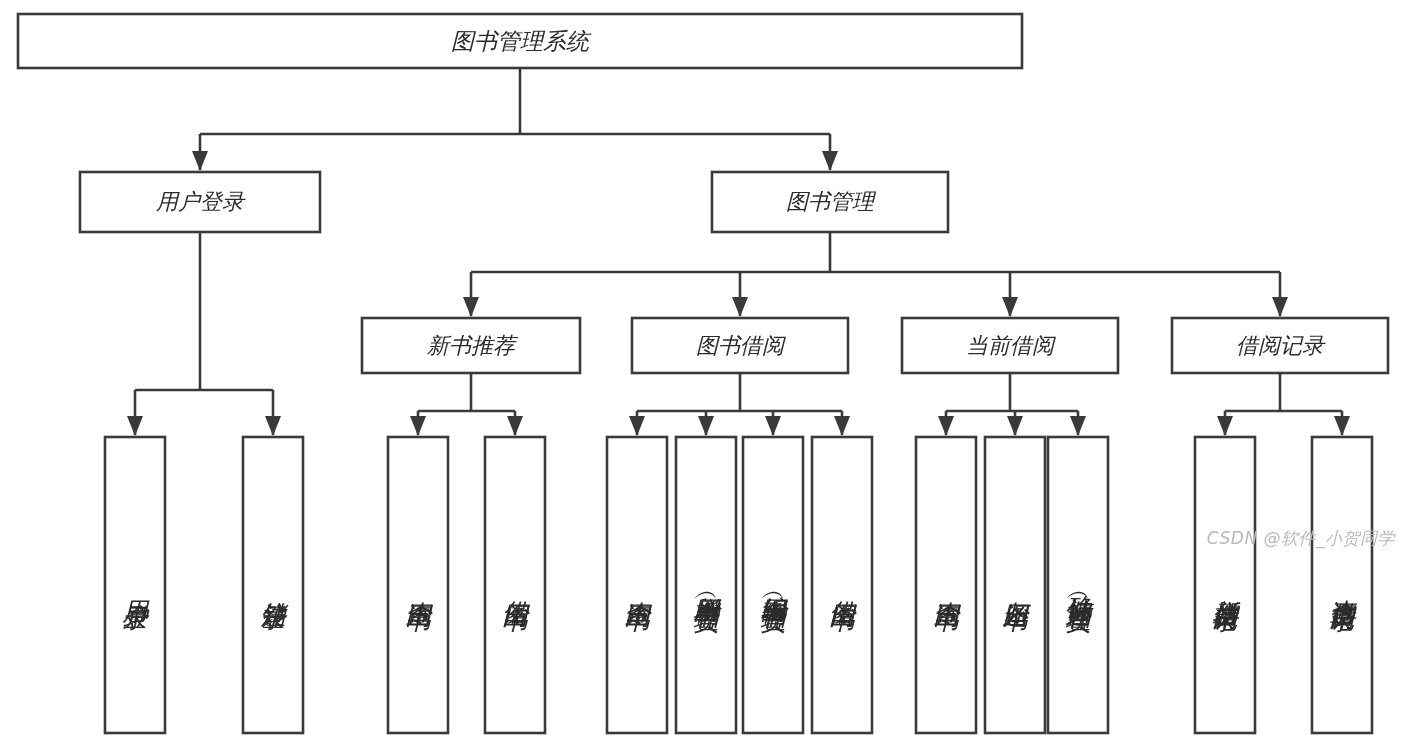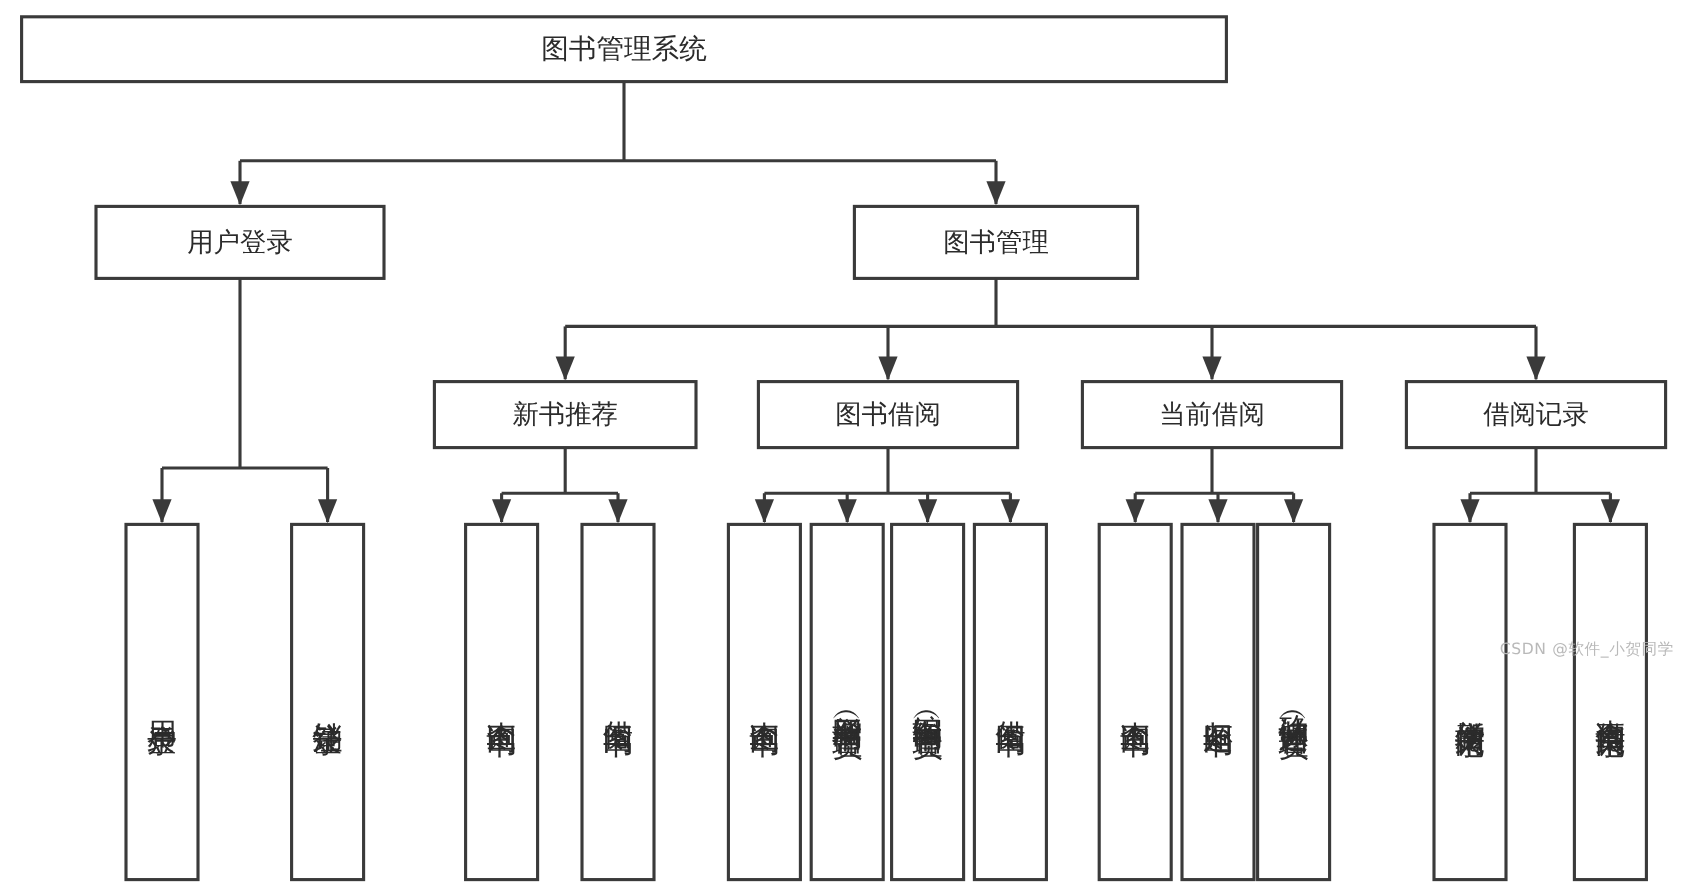--- a/index.html
+++ b/index.html
@@ -11,20 +11,21 @@
     width: 1405px;
     height: 747px;
     font-family: "DejaVu Sans", "Liberation Sans", sans-serif;
     overflow: hidden;
   }
   #diagram-root {
     position: relative;
     width: 1405px;
     height: 555px;
     background: #ffffff;
+    font-style: italic;
   }
   svg#chart-svg {
     position: absolute;
     top: 0;
     left: 0;
     width: 1405px;
     height: 747px;
     display: block;
   }
   .node-box {
@@ -70,21 +71,21 @@
     justify-content: center;
     text-align: center;
     white-space: nowrap;
     pointer-events: none;
   }
   .watermark {
     position: absolute;
     right: 10px;
     bottom: 5px;
     font-family: "DejaVu Sans", "Liberation Sans", sans-serif;
-    font-size: 13px;
+    font-size: 17px;
     color: #b9b9b9;
     letter-spacing: 0.5px;
     white-space: nowrap;
   }
 </style>
 </head>
 <body>
 
 <div id="diagram-root">
   <svg id="chart-svg" viewBox="0 0 1405 747">

